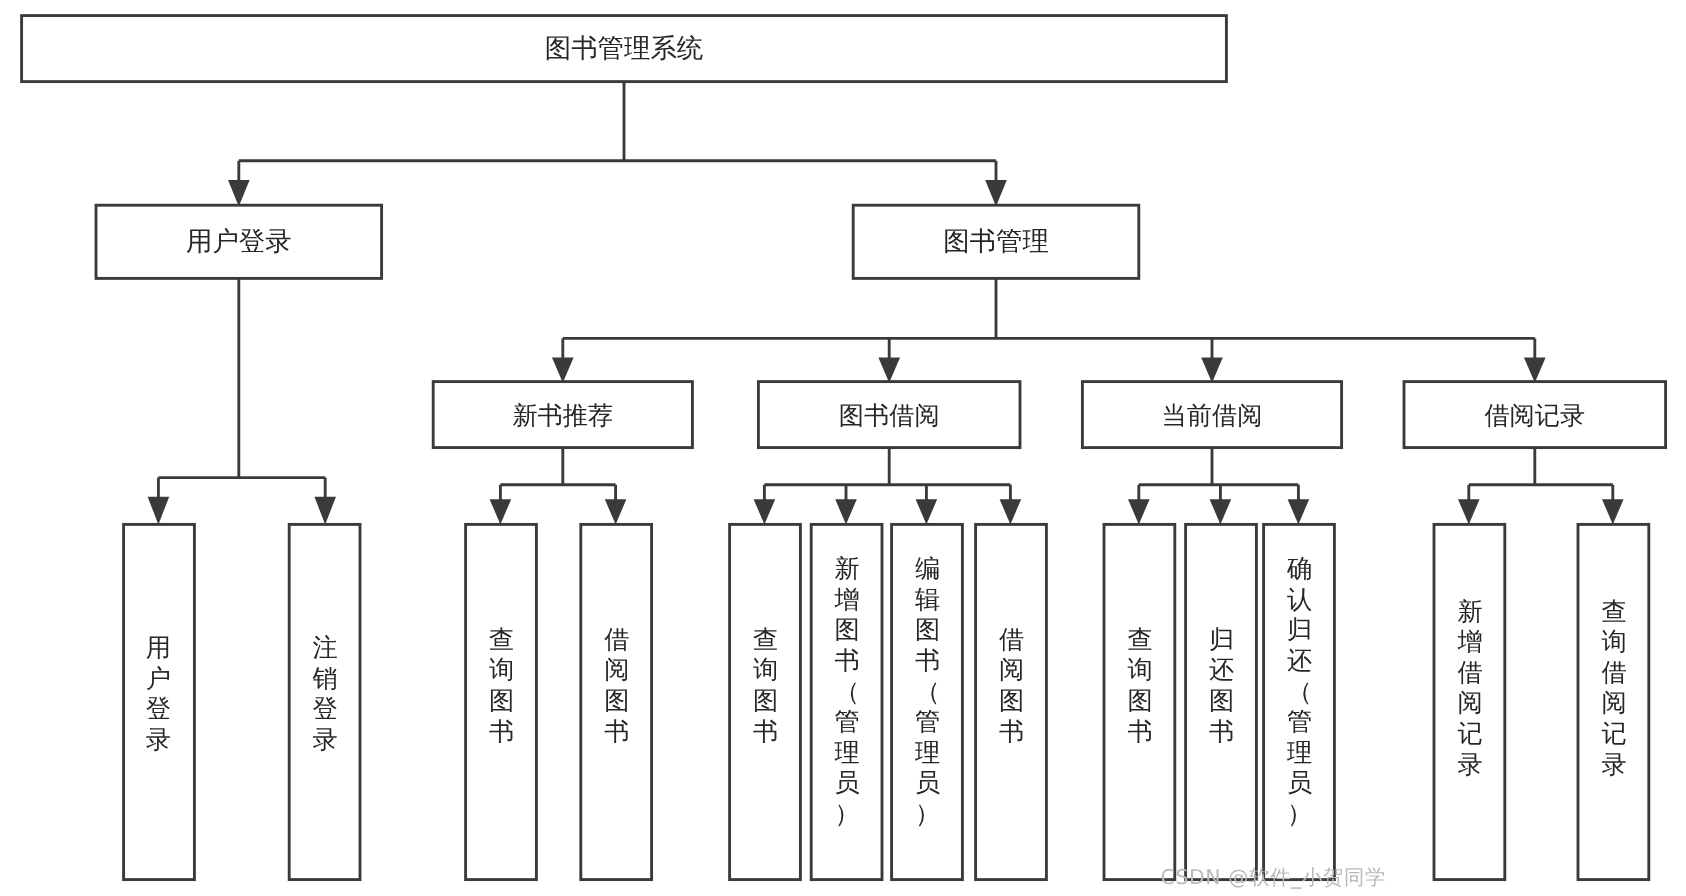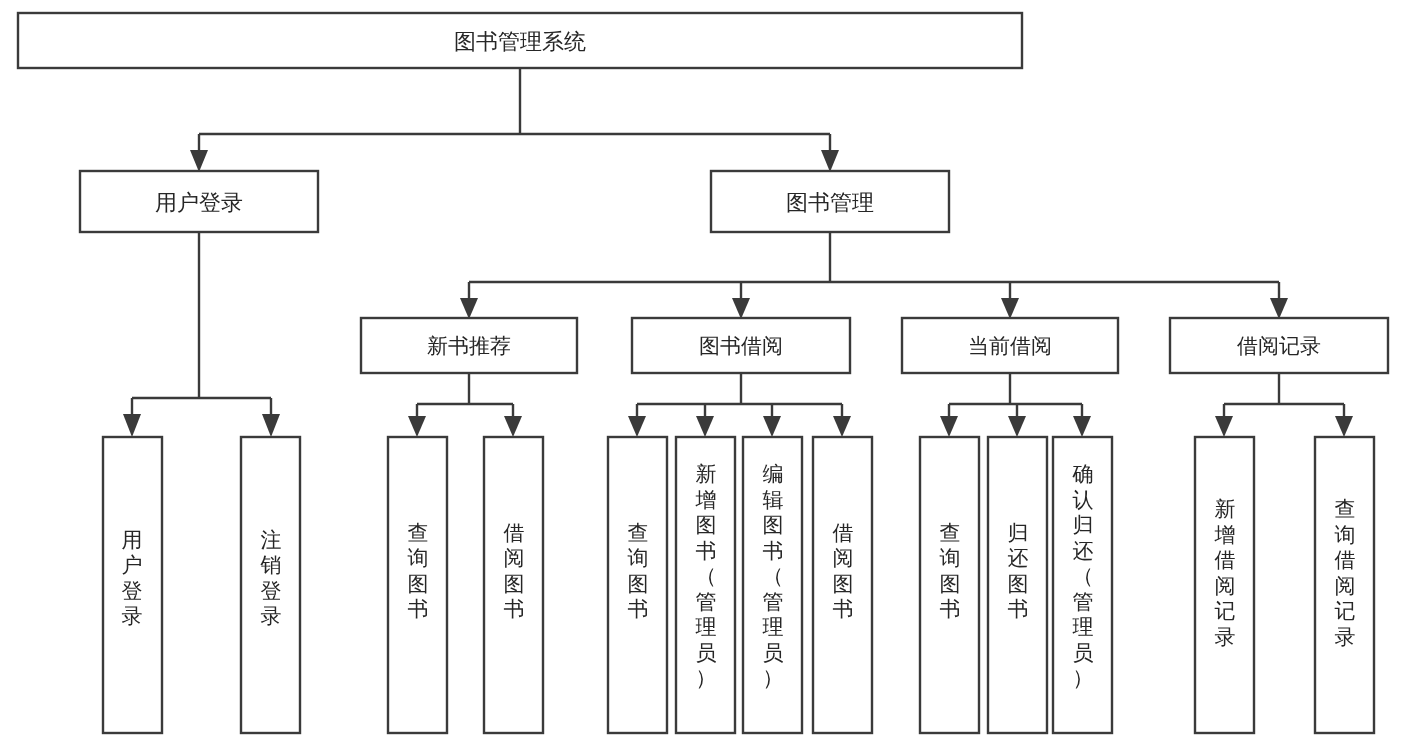--- a/index.html
+++ b/index.html
@@ -205,13 +205,14 @@
       <text class="leaf-label" x="773" y="481"><tspan x="773" y="481">编</tspan><tspan x="773" y="506.5">辑</tspan><tspan x="773" y="532">图</tspan><tspan x="773" y="557.5">书</tspan><tspan x="773" y="583" transform="rotate(90 773 583)">（</tspan><tspan x="773" y="608.5">管</tspan><tspan x="773" y="634">理</tspan><tspan x="773" y="659.5">员</tspan><tspan x="773" y="685" transform="rotate(90 773 685)">）</tspan></text>
       <text class="leaf-label" x="843" y="539.75"><tspan x="843" y="539.75">借</tspan><tspan x="843" y="565.25">阅</tspan><tspan x="843" y="590.75">图</tspan><tspan x="843" y="616.25">书</tspan></text>
       <text class="leaf-label" x="950" y="539.75"><tspan x="950" y="539.75">查</tspan><tspan x="950" y="565.25">询</tspan><tspan x="950" y="590.75">图</tspan><tspan x="950" y="616.25">书</tspan></text>
       <text class="leaf-label" x="1018" y="539.75"><tspan x="1018" y="539.75">归</tspan><tspan x="1018" y="565.25">还</tspan><tspan x="1018" y="590.75">图</tspan><tspan x="1018" y="616.25">书</tspan></text>
       <text class="leaf-label" x="1083" y="481"><tspan x="1083" y="481">确</tspan><tspan x="1083" y="506.5">认</tspan><tspan x="1083" y="532">归</tspan><tspan x="1083" y="557.5">还</tspan><tspan x="1083" y="583" transform="rotate(90 1083 583)">（</tspan><tspan x="1083" y="608.5">管</tspan><tspan x="1083" y="634">理</tspan><tspan x="1083" y="659.5">员</tspan><tspan x="1083" y="685" transform="rotate(90 1083 685)">）</tspan></text>
       <text class="leaf-label" x="1225" y="516.25"><tspan x="1225" y="516.25">新</tspan><tspan x="1225" y="541.75">增</tspan><tspan x="1225" y="567.25">借</tspan><tspan x="1225" y="592.75">阅</tspan><tspan x="1225" y="618.25">记</tspan><tspan x="1225" y="643.75">录</tspan></text>
       <text class="leaf-label" x="1345" y="516.25"><tspan x="1345" y="516.25">查</tspan><tspan x="1345" y="541.75">询</tspan><tspan x="1345" y="567.25">借</tspan><tspan x="1345" y="592.75">阅</tspan><tspan x="1345" y="618.25">记</tspan><tspan x="1345" y="643.75">录</tspan></text>
     </g>
   </svg>
 
+  <div class="watermark">CSDN @软件_小贺同学</div>
 </div>
 
 </body></html>

